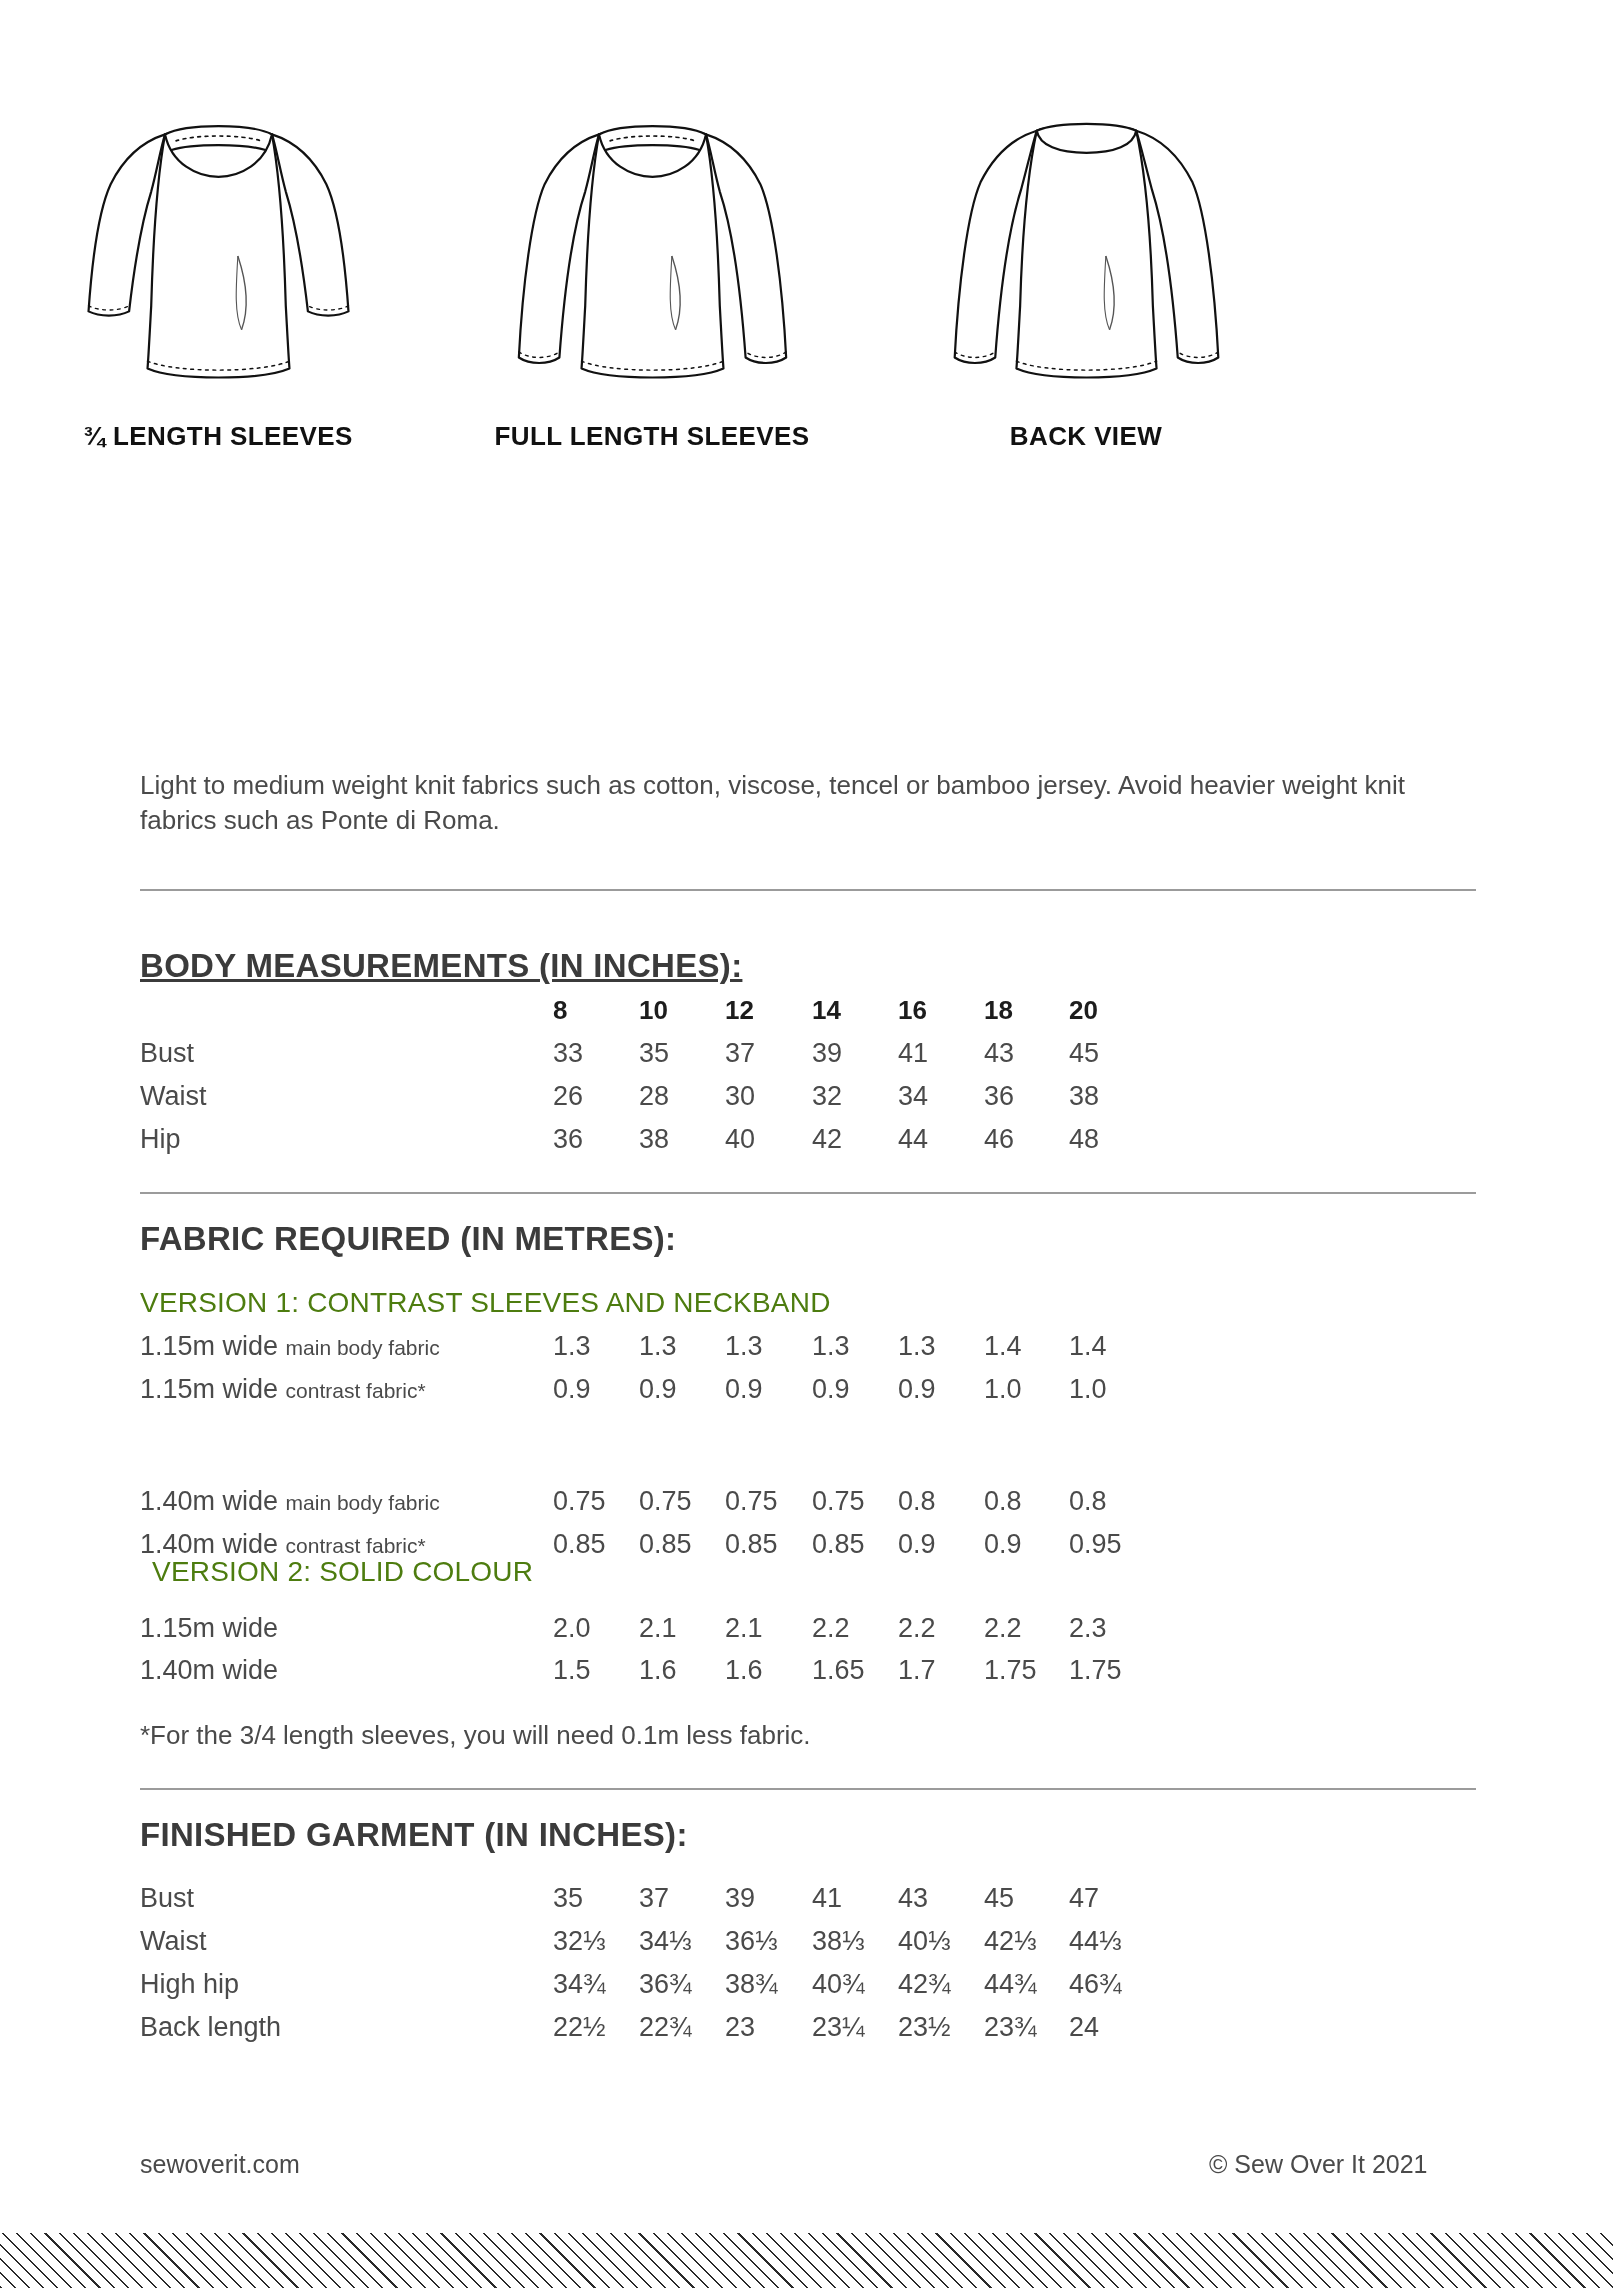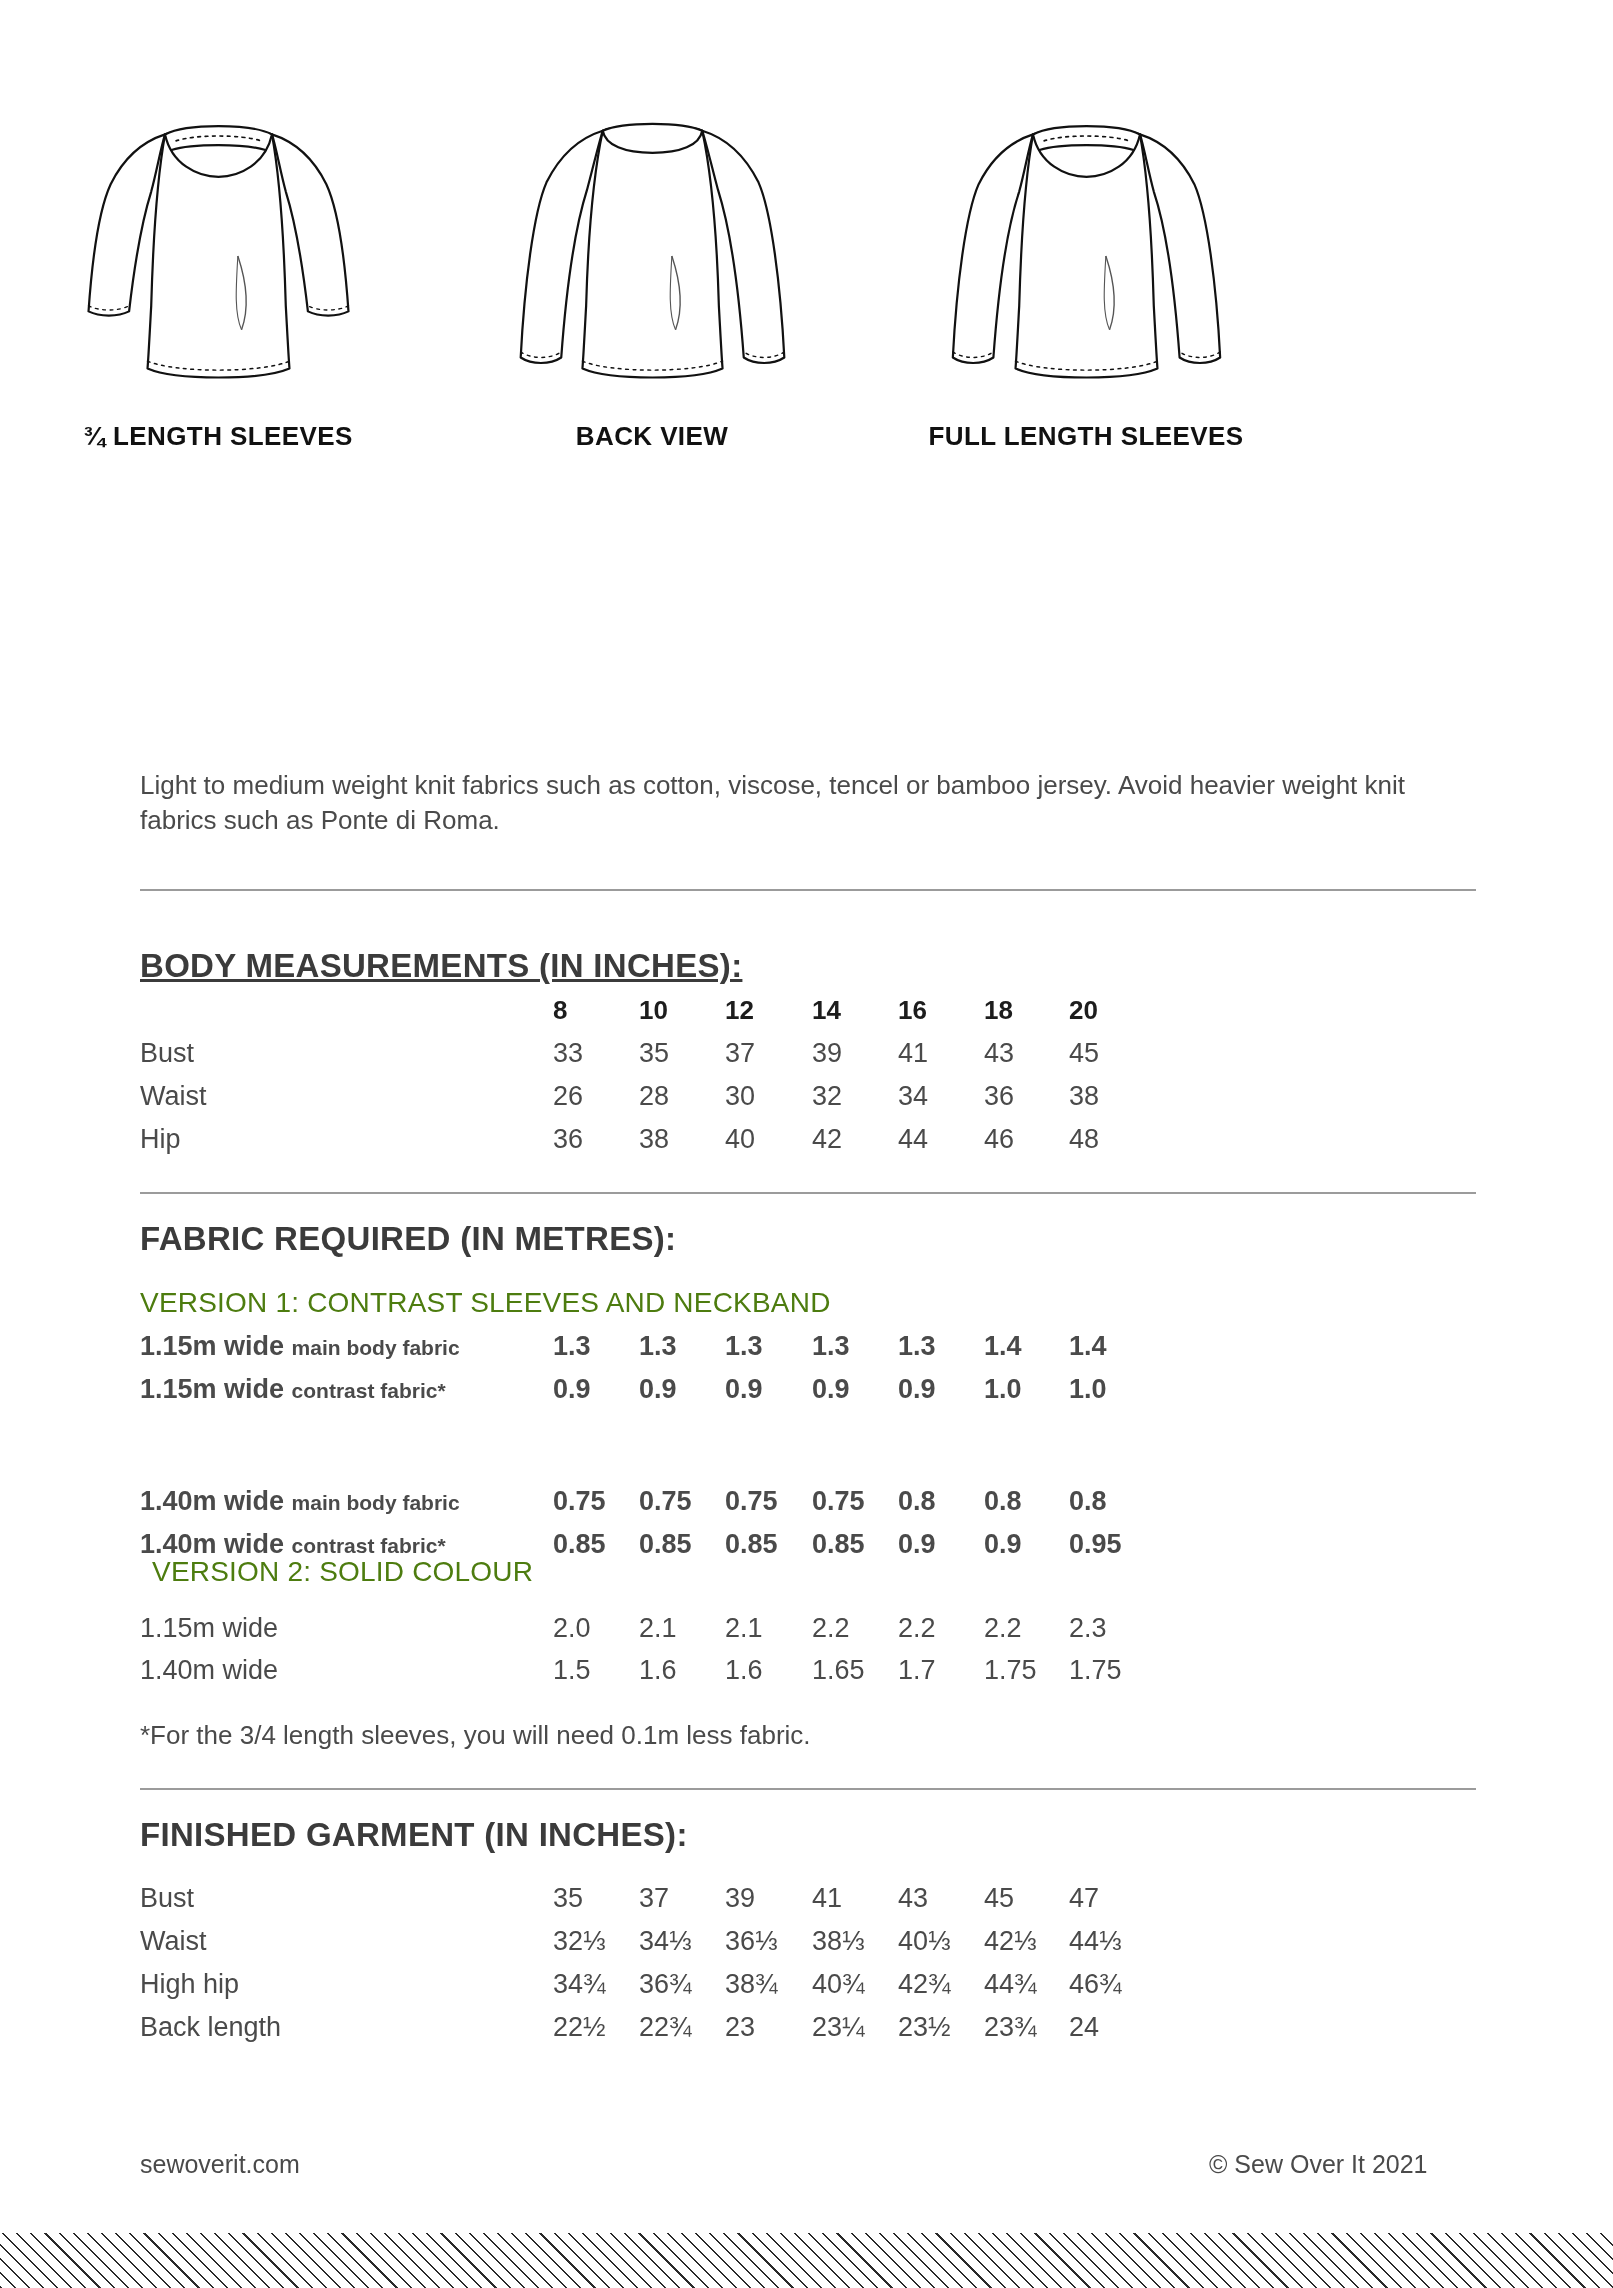--- a/index.html
+++ b/index.html
@@ -124,44 +124,20 @@
 
         <path d="M129 53 C150 46 200 46 221 53" fill="none" stroke="#111" stroke-width="1.8" stroke-dasharray="3 5" stroke-linecap="round"></path>
         <path d="M98 300 C128 313 222 313 252 300" fill="none" stroke="#111" stroke-width="1.6" stroke-dasharray="3 5" stroke-linecap="round" transform="translate(0,-8)"></path>
         <path d="M34 238 C46 244 66 244 78 238" fill="none" stroke="#111" stroke-width="1.5" stroke-dasharray="3 5" stroke-linecap="round" transform="translate(0,-6)"></path>
         <path d="M316 238 C304 244 284 244 272 238" fill="none" stroke="#111" stroke-width="1.5" stroke-dasharray="3 5" stroke-linecap="round" transform="translate(0,-6)"></path>
 
         <path d="M196 178 C206 208 208 236 200 258" fill="none" stroke="#555" stroke-width="1.5"></path>
         <path d="M196 178 C194 212 192 240 200 258" fill="none" stroke="#555" stroke-width="1.2"></path>
       </svg>
       <div class="flat-caption">¾ LENGTH SLEEVES</div>
-    </div>
-
-    <div class="flat-cell">
-      <svg width="323" height="318" viewBox="0 0 350 345">
-        <g fill="#ffffff" stroke="#111111" stroke-width="2.4" stroke-linejoin="round" stroke-linecap="round">
-          <path d="M121 42 C110 94 105 160 103 232 C101 268 100 288 99 300
-                   C129 313 221 313 251 300
-                   C250 288 249 268 247 232 C245 160 240 94 229 42
-                   C208 34 142 34 121 42 Z"></path>
-          <path d="M121 42 C95 50 74 70 60 98 C46 130 36 210 32 288
-                   C44 296 64 296 76 288
-                   C82 206 92 144 104 106 C110 84 116 58 121 42 Z"></path>
-          <path d="M229 42 C255 50 276 70 290 98 C304 130 314 210 318 288
-                   C306 296 286 296 274 288
-                   C268 206 258 144 246 106 C240 84 234 58 229 42 Z"></path>
-          <path d="M121 42 C143 32 207 32 229 42 C226 58 205 66 175 66 C145 66 124 58 121 42 Z"></path>
-        </g>
-        <path d="M99 300 C129 313 221 313 251 300" fill="none" stroke="#111" stroke-width="1.6" stroke-dasharray="3 5" stroke-linecap="round" transform="translate(0,-8)"></path>
-        <path d="M32 288 C44 296 64 296 76 288" fill="none" stroke="#111" stroke-width="1.5" stroke-dasharray="3 5" stroke-linecap="round" transform="translate(0,-6)"></path>
-        <path d="M318 288 C306 296 286 296 274 288" fill="none" stroke="#111" stroke-width="1.5" stroke-dasharray="3 5" stroke-linecap="round" transform="translate(0,-6)"></path>
-        <path d="M196 178 C206 208 208 236 200 258" fill="none" stroke="#555" stroke-width="1.5"></path>
-        <path d="M196 178 C194 212 192 240 200 258" fill="none" stroke="#555" stroke-width="1.2"></path>
-      </svg>
-      <div class="flat-caption">BACK VIEW</div>
     </div>
 
     <div class="flat-cell">
       <svg width="323" height="318" viewBox="0 0 350 345">
         <g fill="#ffffff" stroke="#111111" stroke-width="2.4" stroke-linejoin="round" stroke-linecap="round">
           <path d="M117 46 C108 96 104 160 102 232 C100 268 99 288 98 300
                    C128 313 222 313 252 300
                    C251 288 250 268 248 232 C246 160 242 96 233 46
                    C212 38 138 38 117 46 Z"></path>
           <path d="M117 46 C92 54 72 72 58 100 C44 132 34 210 30 288
@@ -175,20 +151,44 @@
         </g>
         <path d="M129 53 C150 46 200 46 221 53" fill="none" stroke="#111" stroke-width="1.8" stroke-dasharray="3 5" stroke-linecap="round"></path>
         <path d="M98 300 C128 313 222 313 252 300" fill="none" stroke="#111" stroke-width="1.6" stroke-dasharray="3 5" stroke-linecap="round" transform="translate(0,-8)"></path>
         <path d="M30 288 C42 296 62 296 74 288" fill="none" stroke="#111" stroke-width="1.5" stroke-dasharray="3 5" stroke-linecap="round" transform="translate(0,-6)"></path>
         <path d="M320 288 C308 296 288 296 276 288" fill="none" stroke="#111" stroke-width="1.5" stroke-dasharray="3 5" stroke-linecap="round" transform="translate(0,-6)"></path>
         <path d="M196 178 C206 208 208 236 200 258" fill="none" stroke="#555" stroke-width="1.5"></path>
         <path d="M196 178 C194 212 192 240 200 258" fill="none" stroke="#555" stroke-width="1.2"></path>
       </svg>
       <div class="flat-caption">FULL LENGTH SLEEVES</div>
     </div>
+
+    <div class="flat-cell">
+      <svg width="323" height="318" viewBox="0 0 350 345">
+        <g fill="#ffffff" stroke="#111111" stroke-width="2.4" stroke-linejoin="round" stroke-linecap="round">
+          <path d="M121 42 C110 94 105 160 103 232 C101 268 100 288 99 300
+                   C129 313 221 313 251 300
+                   C250 288 249 268 247 232 C245 160 240 94 229 42
+                   C208 34 142 34 121 42 Z"></path>
+          <path d="M121 42 C95 50 74 70 60 98 C46 130 36 210 32 288
+                   C44 296 64 296 76 288
+                   C82 206 92 144 104 106 C110 84 116 58 121 42 Z"></path>
+          <path d="M229 42 C255 50 276 70 290 98 C304 130 314 210 318 288
+                   C306 296 286 296 274 288
+                   C268 206 258 144 246 106 C240 84 234 58 229 42 Z"></path>
+          <path d="M121 42 C143 32 207 32 229 42 C226 58 205 66 175 66 C145 66 124 58 121 42 Z"></path>
+        </g>
+        <path d="M99 300 C129 313 221 313 251 300" fill="none" stroke="#111" stroke-width="1.6" stroke-dasharray="3 5" stroke-linecap="round" transform="translate(0,-8)"></path>
+        <path d="M32 288 C44 296 64 296 76 288" fill="none" stroke="#111" stroke-width="1.5" stroke-dasharray="3 5" stroke-linecap="round" transform="translate(0,-6)"></path>
+        <path d="M318 288 C306 296 286 296 274 288" fill="none" stroke="#111" stroke-width="1.5" stroke-dasharray="3 5" stroke-linecap="round" transform="translate(0,-6)"></path>
+        <path d="M196 178 C206 208 208 236 200 258" fill="none" stroke="#555" stroke-width="1.5"></path>
+        <path d="M196 178 C194 212 192 240 200 258" fill="none" stroke="#555" stroke-width="1.2"></path>
+      </svg>
+      <div class="flat-caption">BACK VIEW</div>
+    </div>
   </div>
 
   <div class="body-copy" style="top:768px;">Light to medium weight knit fabrics such as cotton, viscose, tencel or bamboo jersey. Avoid heavier weight knit fabrics such as Ponte di Roma.</div>
 
   <div class="hr" style="top:889px;"></div>
 
   <div class="section-head" style="top:947px;text-decoration:underline;">BODY MEASUREMENTS (IN INCHES):</div>
 
   <div class="tbl" style="top:995px;">
     <div class="trow hdr">
@@ -231,21 +231,21 @@
       <div class="cell" style="left:929px">48</div>
     </div>
   </div>
 
   <div class="hr" style="top:1192px;"></div>
 
   <div class="section-head" style="top:1220px;">FABRIC REQUIRED (IN METRES):</div>
 
   <div class="sub-head" style="top:1287px;">VERSION 1: CONTRAST SLEEVES AND NECKBAND</div>
 
-  <div class="tbl" style="top:1331px;font-weight:bold;">
+  <div class="tbl" style="top:1331px;">
     <div class="trow">
       <div class="rlabel"><span>1.15m wide </span><span class="small">main body fabric</span></div>
       <div class="cell" style="left:413px">1.3</div>
       <div class="cell" style="left:499px">1.3</div>
       <div class="cell" style="left:585px">1.3</div>
       <div class="cell" style="left:672px">1.3</div>
       <div class="cell" style="left:758px">1.3</div>
       <div class="cell" style="left:844px">1.4</div>
       <div class="cell" style="left:929px">1.4</div>
     </div>

